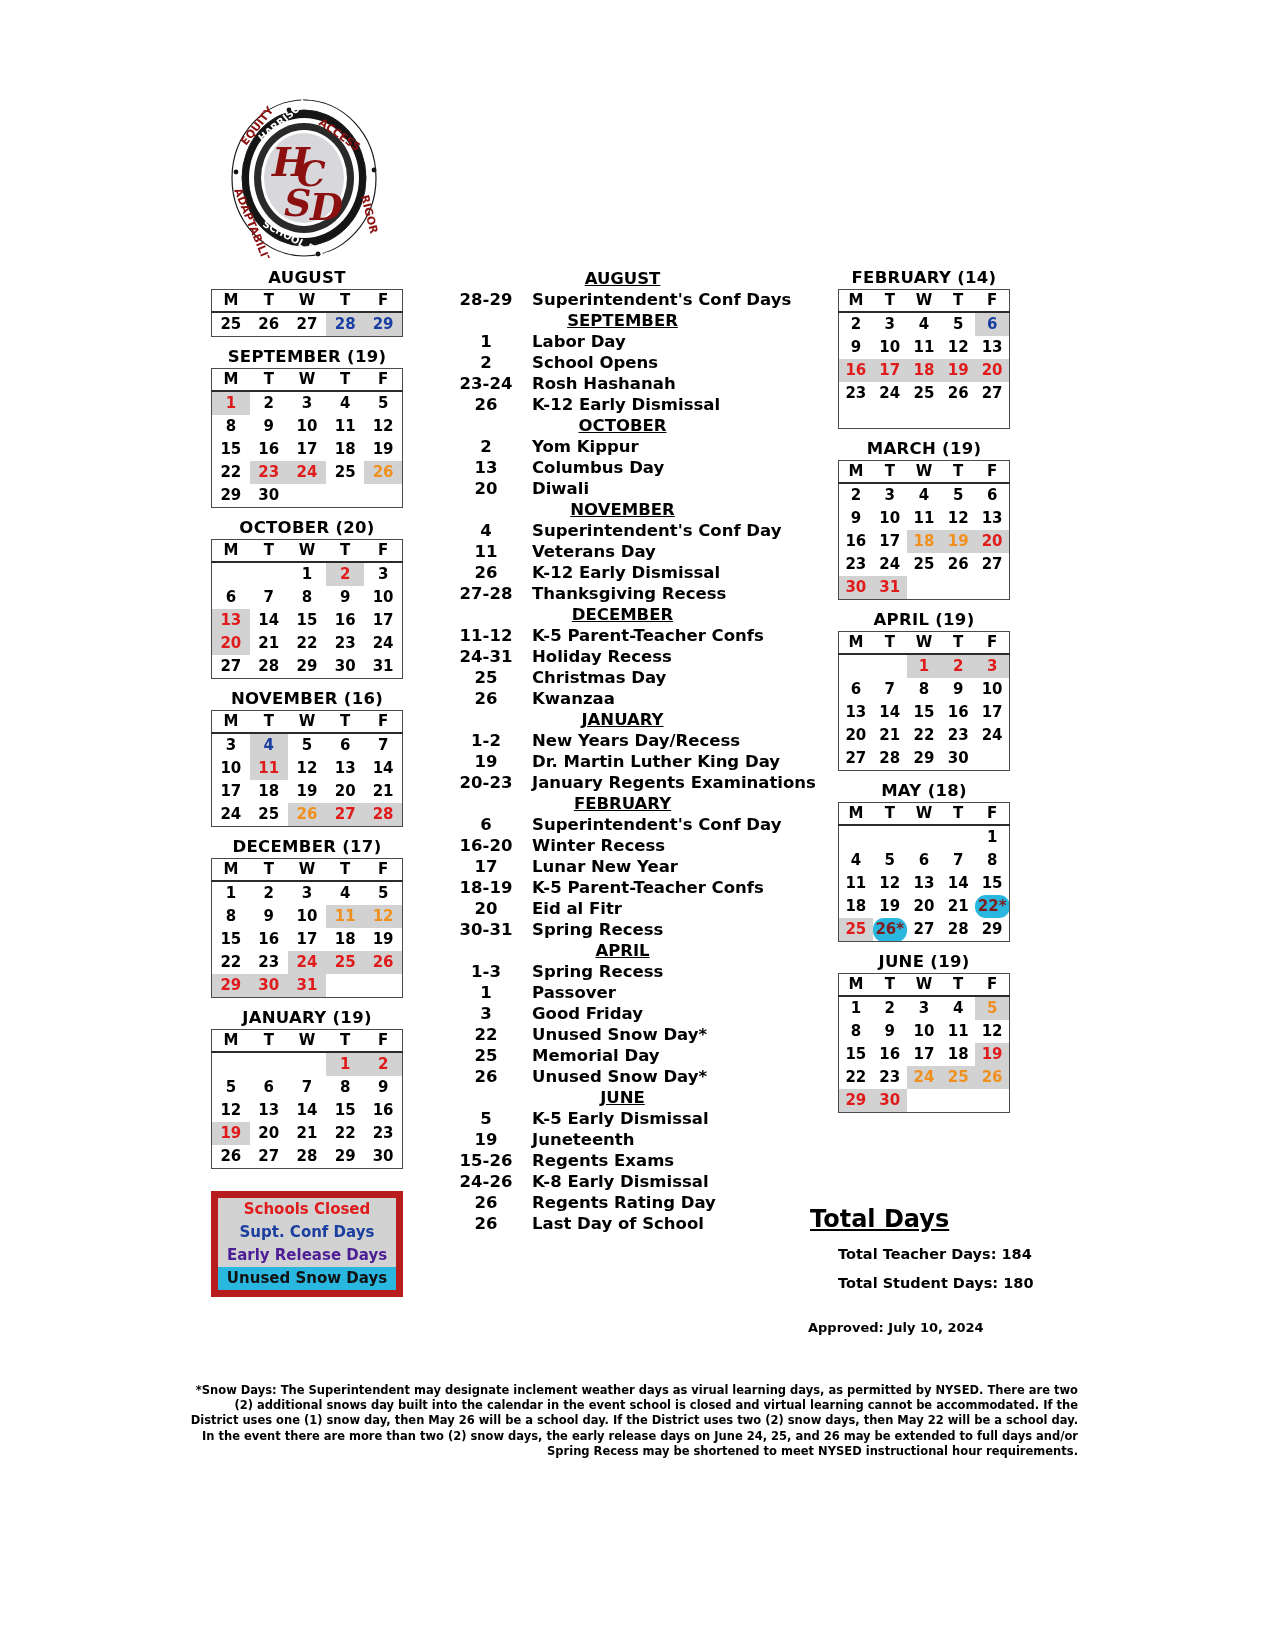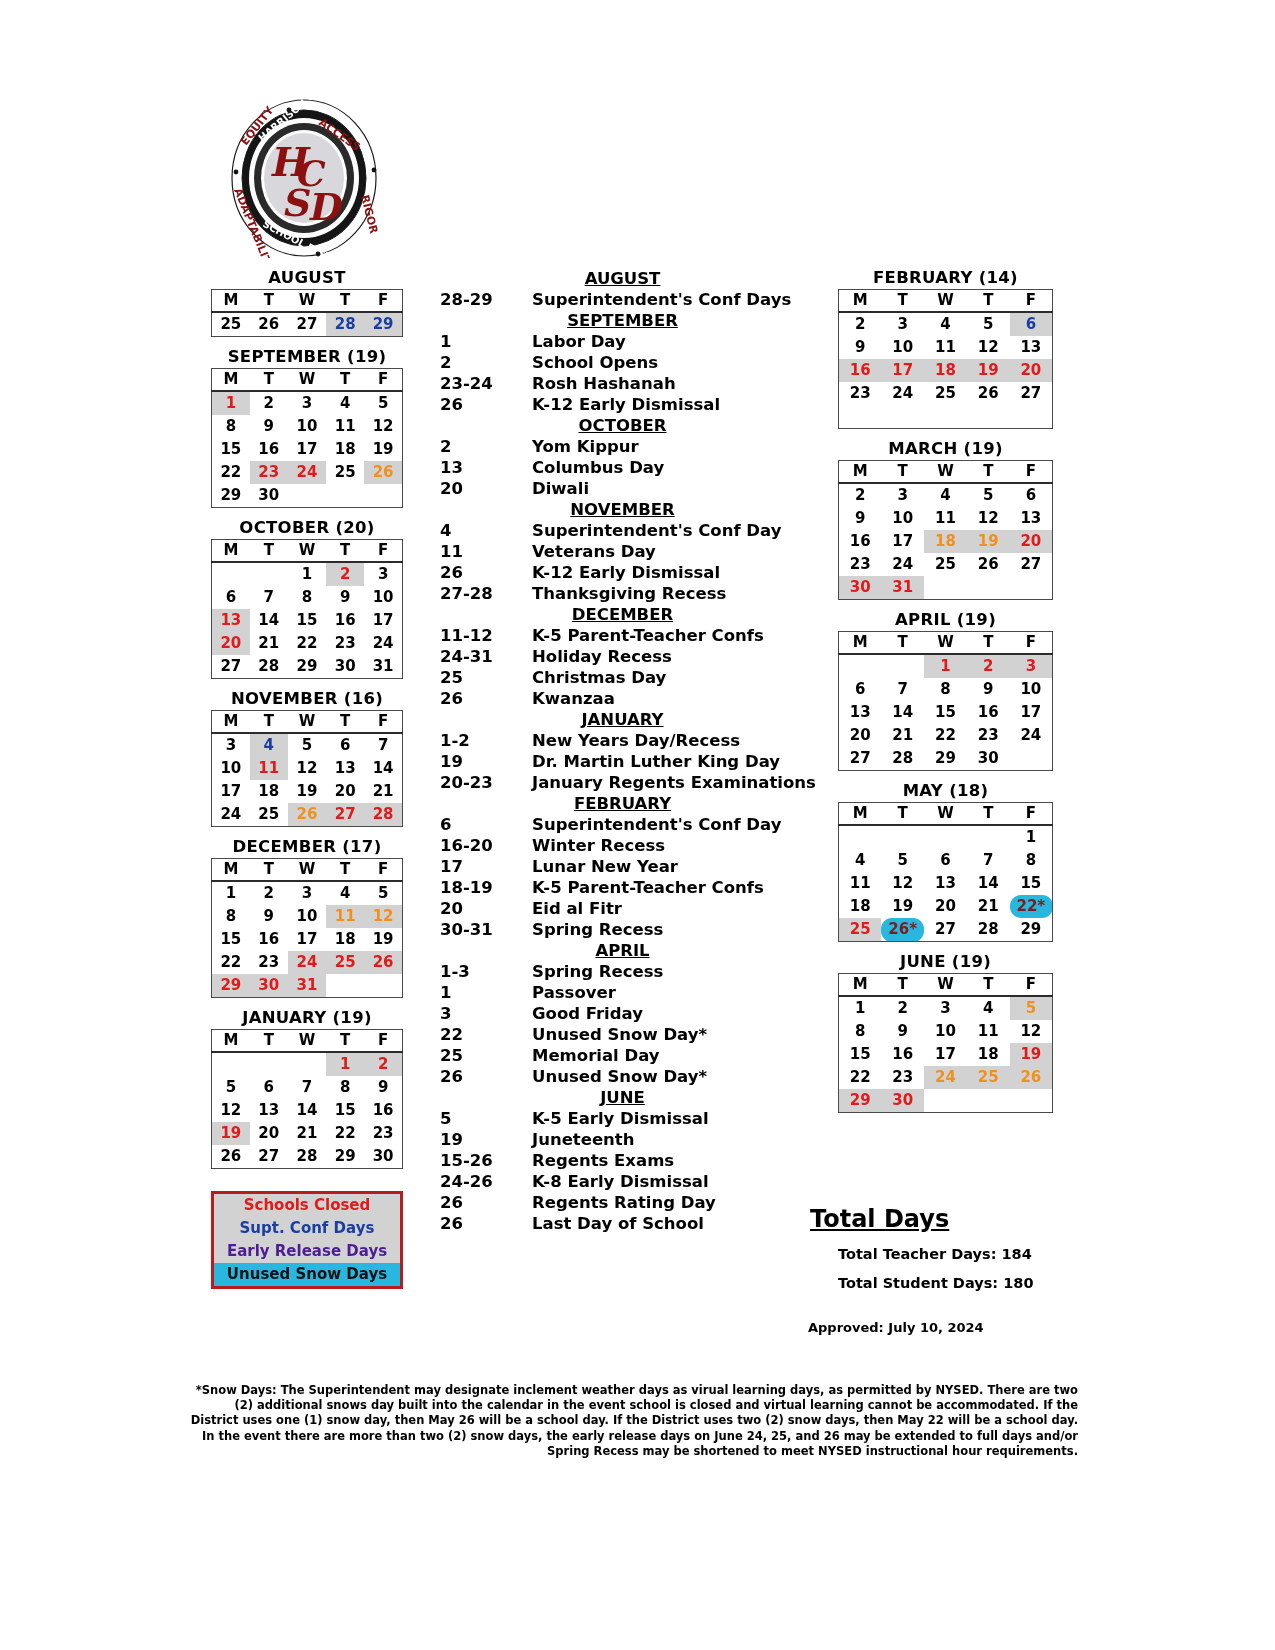--- a/index.html
+++ b/index.html
@@ -23,21 +23,21 @@
     font-size:27px; font-weight:bold; letter-spacing:.2px;
     font-family:"DejaVu Sans", sans-serif;
     white-space:nowrap;
   }
   .cal-title { font-size:23px; font-weight:bold; margin-top:16px; font-family:"DejaVu Sans", sans-serif;}
   .cal-year { font-size:23px; font-weight:bold; margin-top:2px; font-family:"DejaVu Sans", sans-serif;}
 
   
   .col-left  { position:absolute; left:211px; top:268px; width:192px; }
   .col-mid   { position:absolute; left:440px; top:268px; width:395px; }
-  .col-right { position:absolute; left:838px; top:268px; width:215px; }
+  .col-right { position:absolute; left:838px; top:268px; width:172px; }
 
   
   .month { margin-bottom:10px; }
   .month-name {
     text-align:center; font-weight:bold; font-size:16.5px;
     font-family:"DejaVu Sans", sans-serif;
     padding-bottom:2px; letter-spacing:.3px;
   }
   table.cal {
     border-collapse:collapse;
@@ -60,42 +60,42 @@
     white-space:nowrap;
   }
   td.d-normal { color:#000; }
   td.d-closed { color:#e01b1b; background:#d2d2d2; }
   td.d-supt   { color:#1a3fa0; background:#d2d2d2; }
   td.d-early  { color:#f0901e; background:#d2d2d2; }
   td.d-snow   { color:#7f1d1d; background:#29b7e0;border-radius:11px; }
   td.d-empty  { color:transparent; }
 
   
-  .legend { margin-top:22px; width:192px; border:3px solid #b91c1c; }
+  .legend { margin-top:22px; width:192px; border:7px solid #b91c1c; }
   .legend div {
     text-align:center; font-weight:bold; font-size:15px;
     font-family:"DejaVu Sans", sans-serif;
     padding:2px 0 3px 0;
   }
   .lg-closed { color:#e01b1b; background:#d2d2d2; }
   .lg-supt   { color:#1a3fa0; background:#d2d2d2; }
   .lg-early  { color:#4c1d95; background:#d2d2d2; }
   .lg-snow   { color:#111;    background:#29b7e0; }
 
   
   .ev-month {
     text-align:center; font-weight:bold; font-size:16.5px;
     font-family:"DejaVu Sans", sans-serif;
     text-decoration:underline;
     padding:1px 0 1px 0;
     margin-left:-30px;
   }
   .ev-row { display:flex; align-items:baseline; padding:1px 0; }
   .ev-date {
-    width:92px; text-align:left; flex:0 0 92px;
+    width:92px; text-align:center; flex:0 0 92px;
     font-weight:bold; font-size:16.5px;
     font-family:"DejaVu Sans", sans-serif;
   }
   .ev-label {
     font-weight:bold; font-size:16.5px;
     font-family:"DejaVu Sans", sans-serif;
     white-space:nowrap;
   }
 
   

